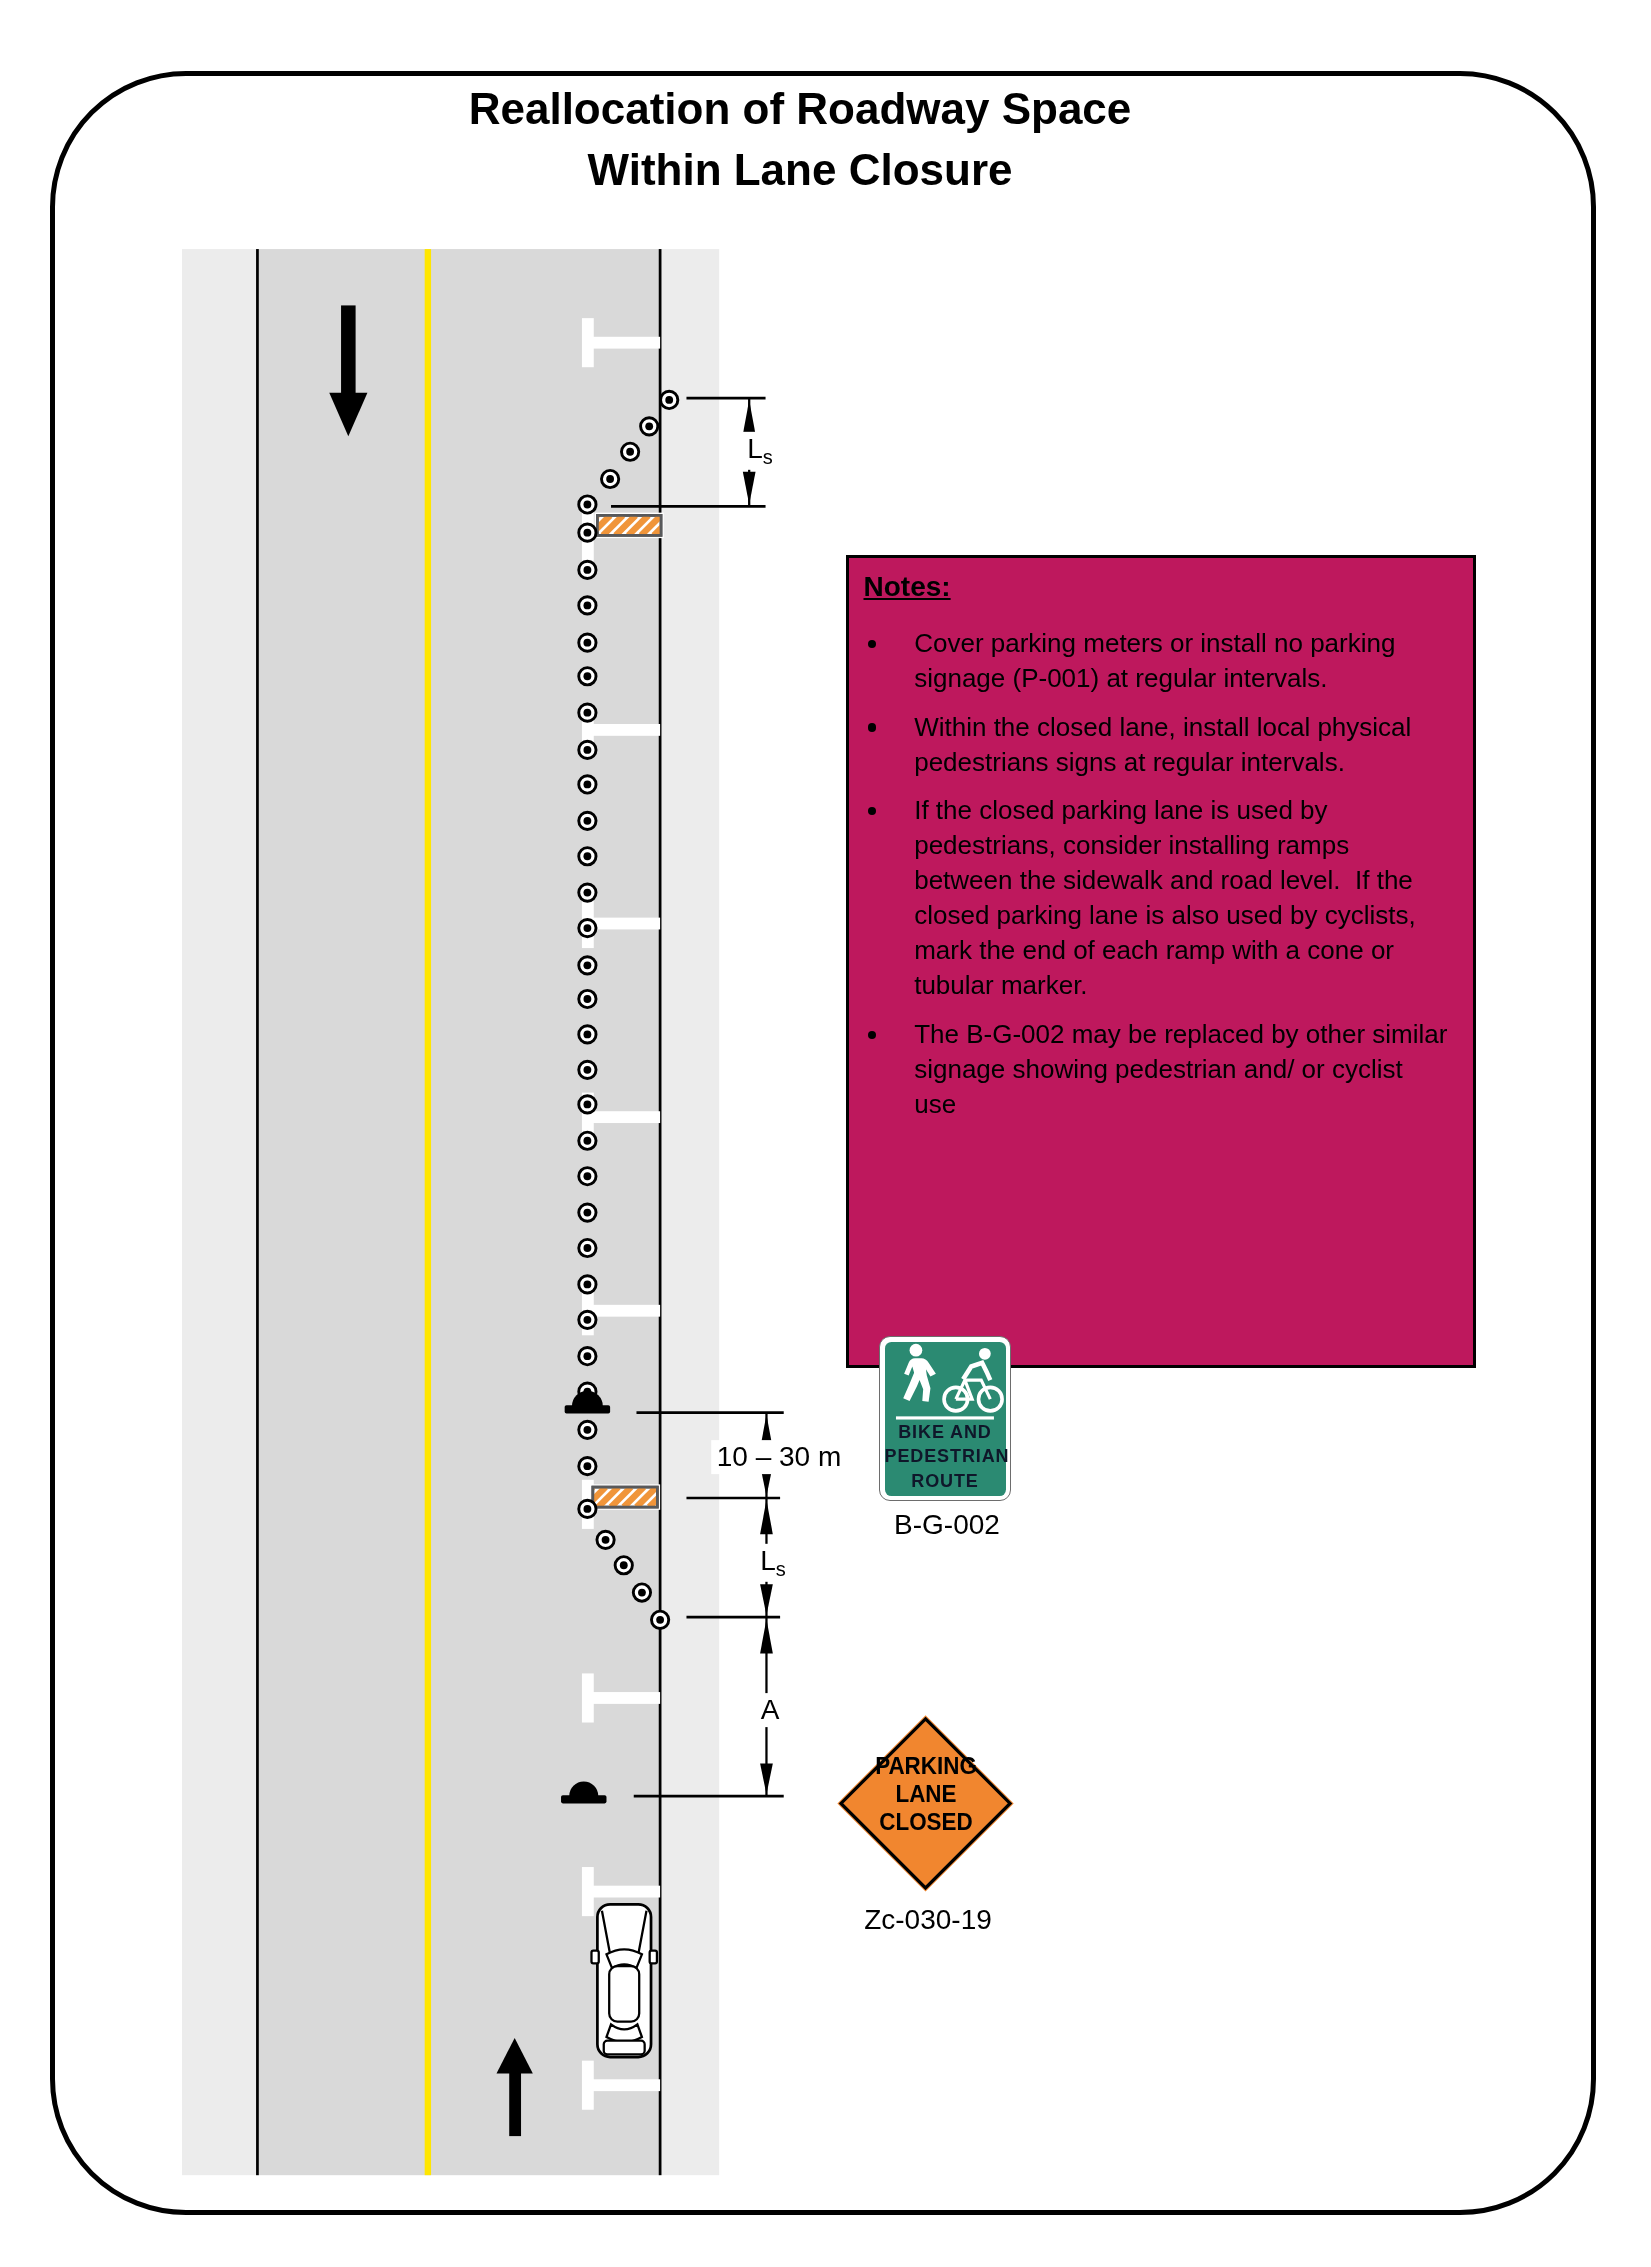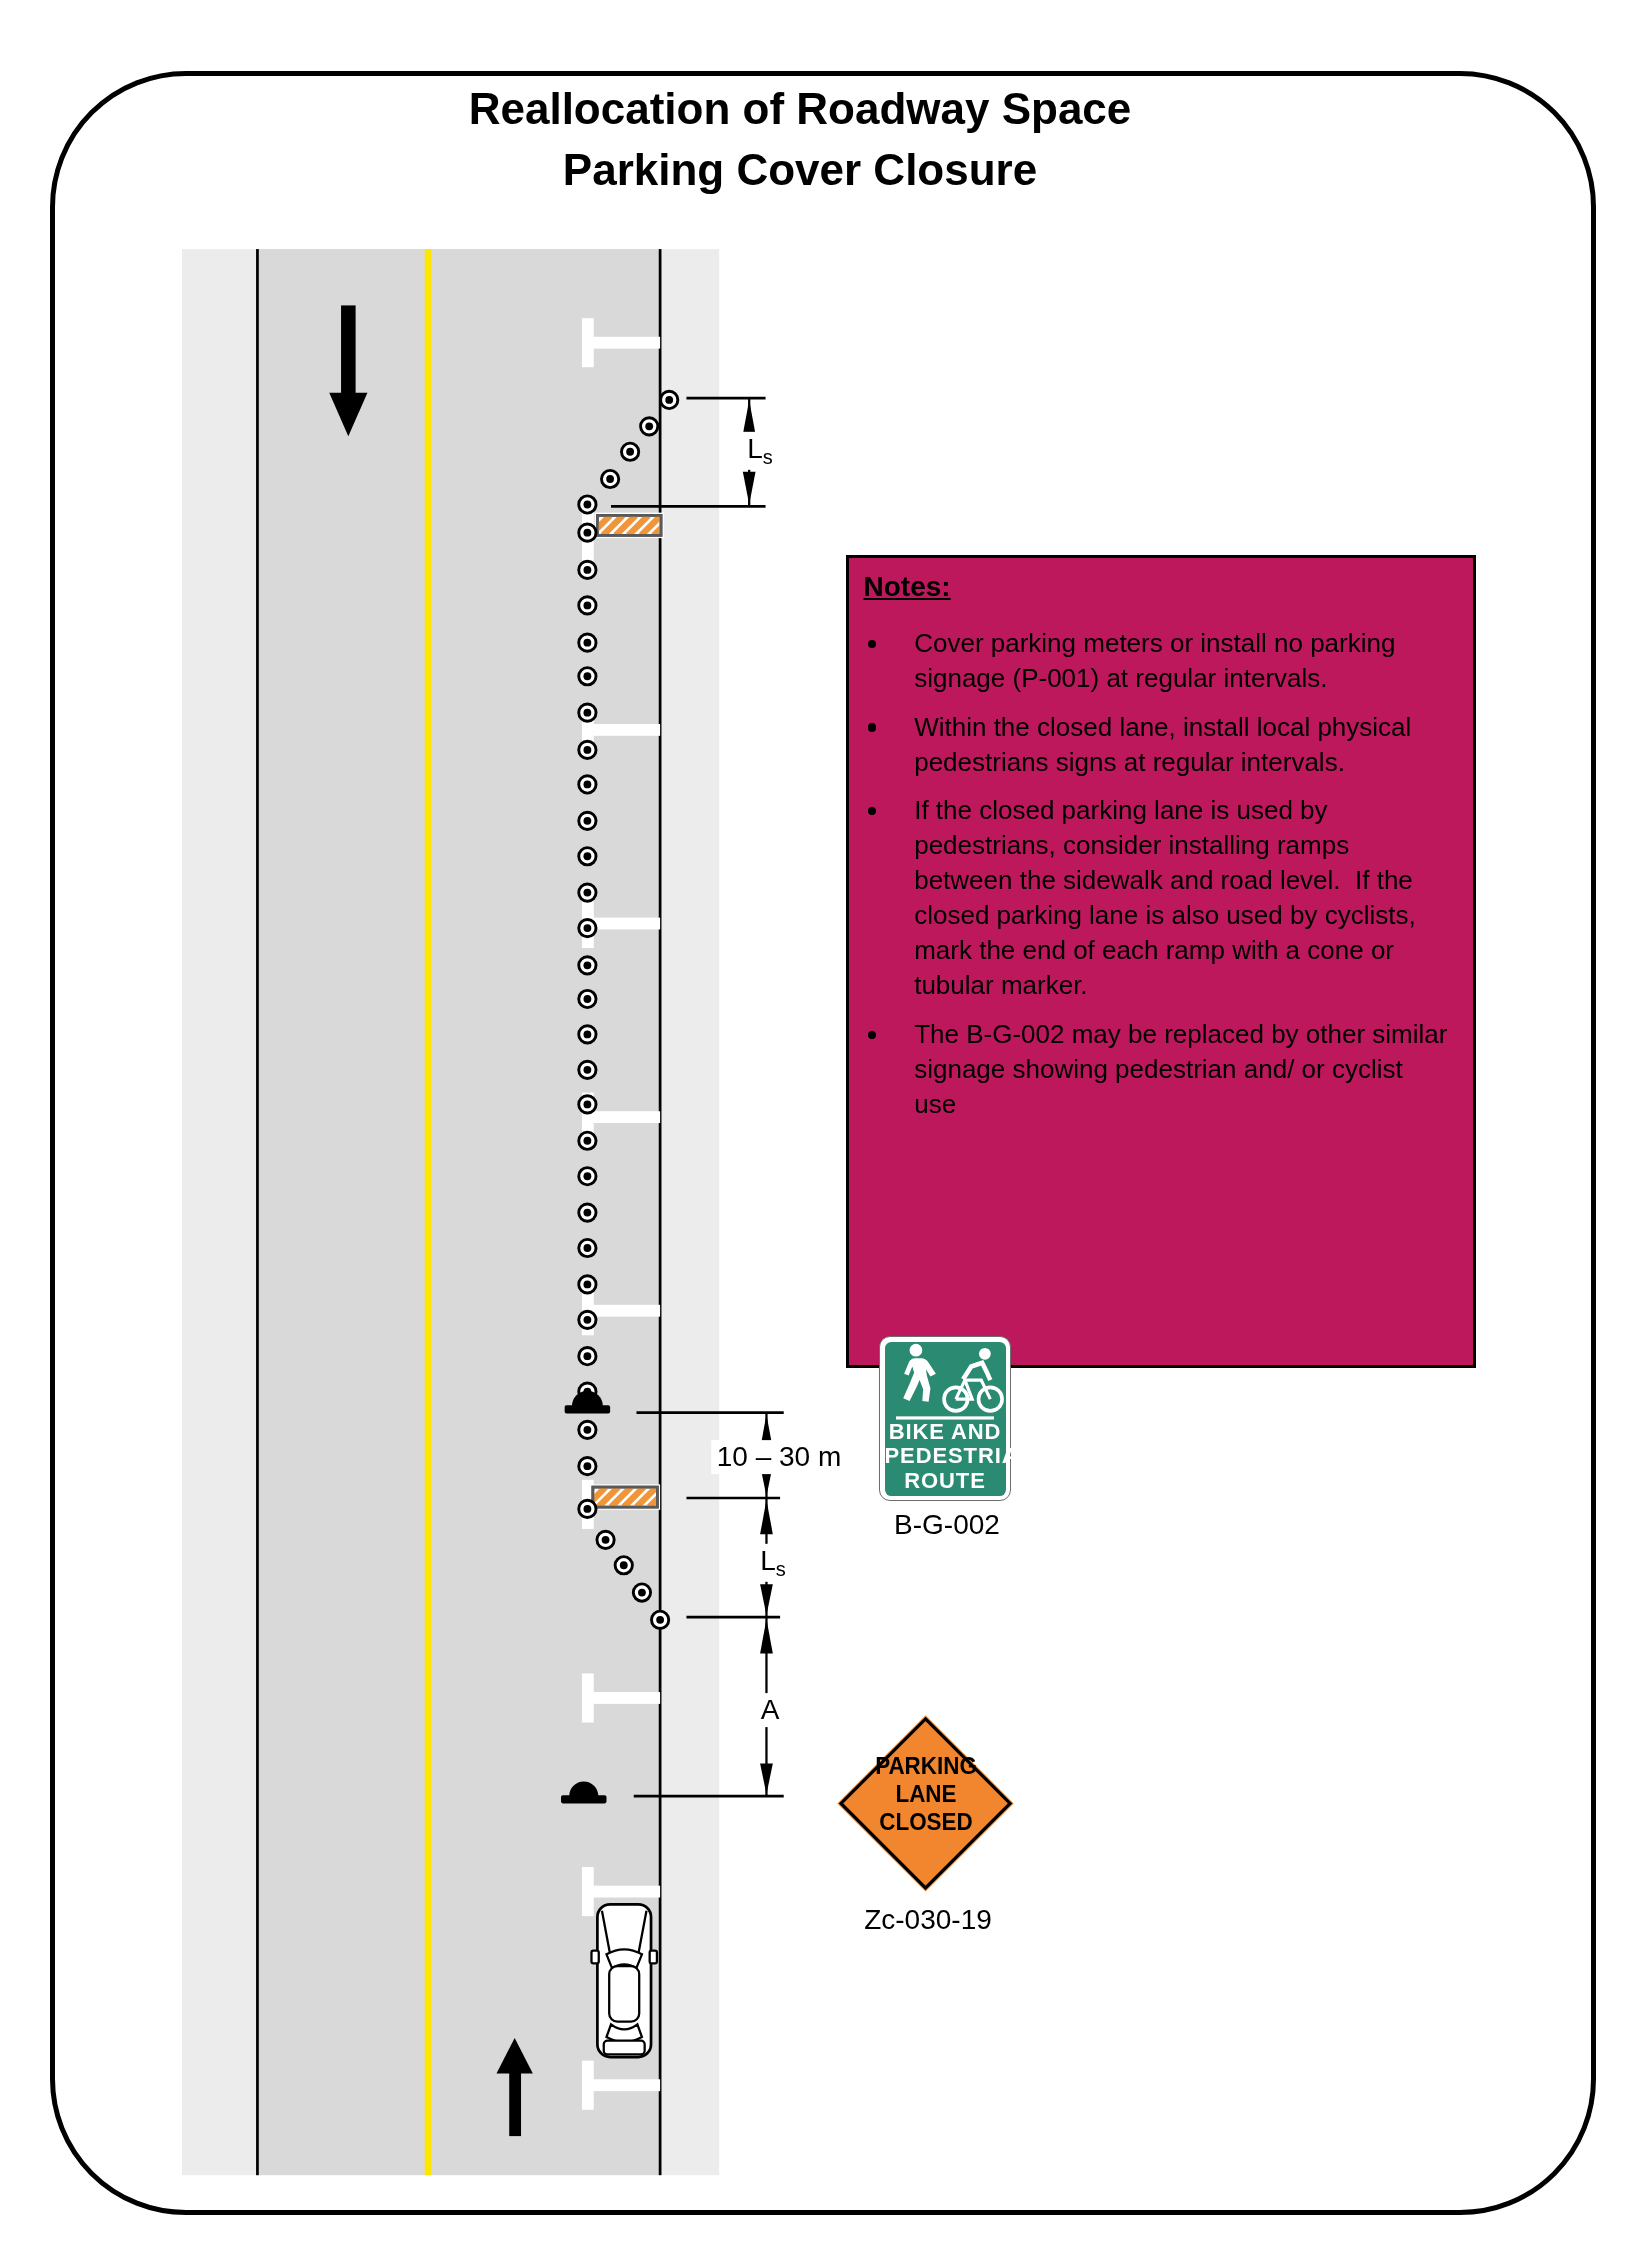--- a/index.html
+++ b/index.html
@@ -22,38 +22,38 @@
   .notes-title{font-size:28px;font-weight:bold;text-decoration:underline;margin-bottom:23.6px;}
   .note-row{display:flex;margin-bottom:13.6px;}
   .note-dot{flex:0 0 auto;width:8.2px;height:8.2px;border-radius:50%;background:#000;
         margin:13.6px 0 0 4.5px;}
   .note-text{margin-left:38px;width:535px;font-size:26px;line-height:35px;white-space:pre-wrap;}
 
   
   .bp-sign{position:absolute;left:879px;top:1336px;width:132px;height:165px;background:#fff;
         border:1.8px solid #6d6d6d;border-radius:11px;padding:4.5px;box-sizing:border-box;}
   .bp-face{width:100%;height:100%;background:#2B8A72;border-radius:6.4px;position:relative;}
-  .bp-lines{position:absolute;left:0;top:78px;width:100%;text-align:center;color:#ffffff;
-        font-weight:bold;font-size:22px;line-height:24.5px;letter-spacing:0.9px;}
+  .bp-lines{position:absolute;left:0;top:78px;width:100%;text-align:center;color:#0f172a;
+        font-weight:bold;font-size:18px;line-height:24.5px;letter-spacing:0.9px;}
   .sign-code{position:absolute;transform:translateX(-50%);font-size:28px;white-space:nowrap;}
 
   
   .diamond-text{position:absolute;left:835px;top:1752px;width:182px;text-align:center;
         font-weight:bold;font-size:23.6px;line-height:28px;transform:scaleX(.95);}
 </style>
 </head>
 <body>
 
 <div class="page">
 
   <div class="outer-border"></div>
 
   <div class="title-block">
     <div>Reallocation of Roadway Space</div>
-    <div>Parking Cover Closure</div>
+    <div>Within Lane Closure</div>
   </div>
 
   <svg id="road-svg" width="1652" height="2267" viewBox="0 0 1817 2494">
 
     <rect x="200" y="274" width="83" height="2119" fill="#ECECEC"></rect>
     <rect x="283" y="274" width="443" height="2119" fill="#D9D9D9"></rect>
     <rect x="727" y="274" width="64" height="2119" fill="#ECECEC"></rect>
     <rect x="281.5" y="274" width="3" height="2119" fill="#000"></rect>
     <rect x="724.5" y="274" width="3" height="2119" fill="#000"></rect>
     <rect x="467" y="274" width="7" height="2119" fill="#FFE600"></rect>

